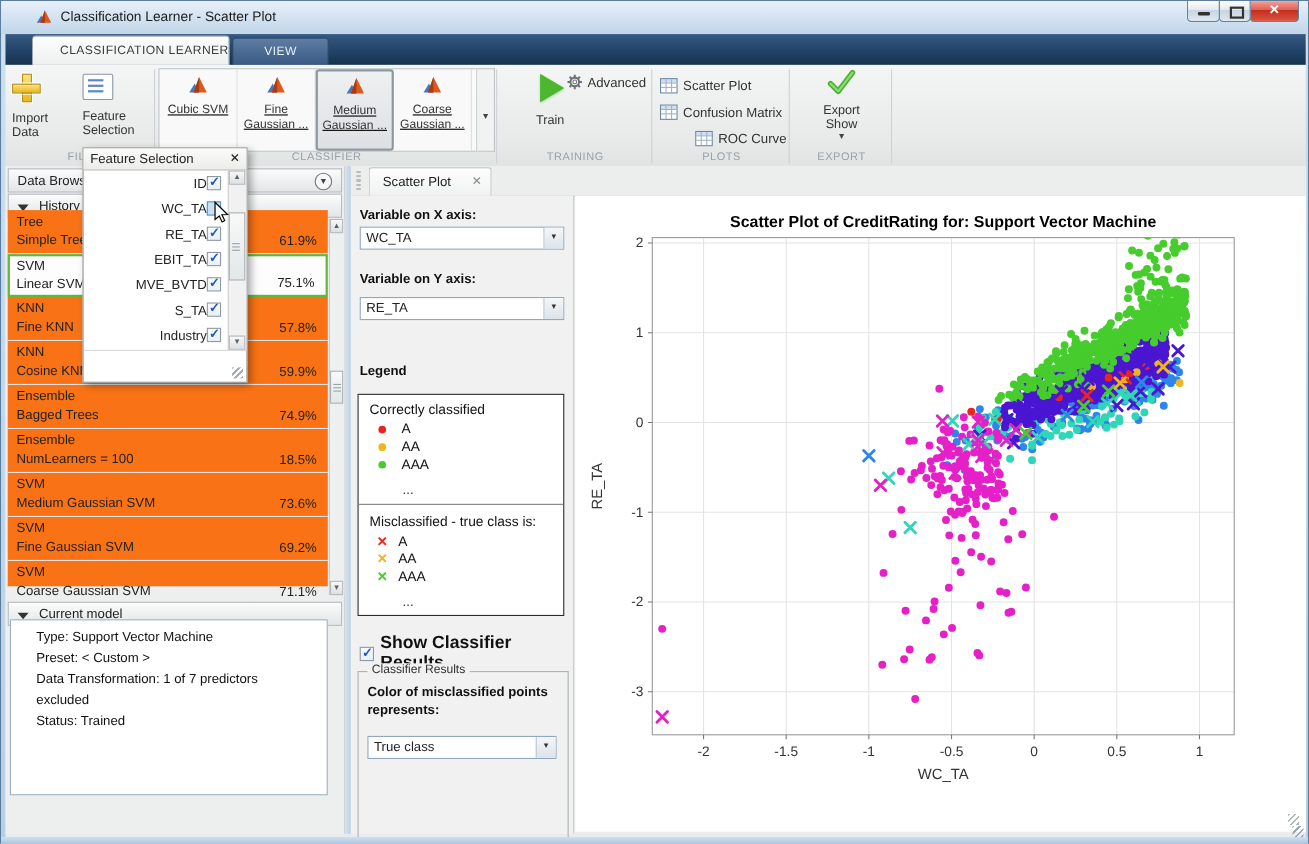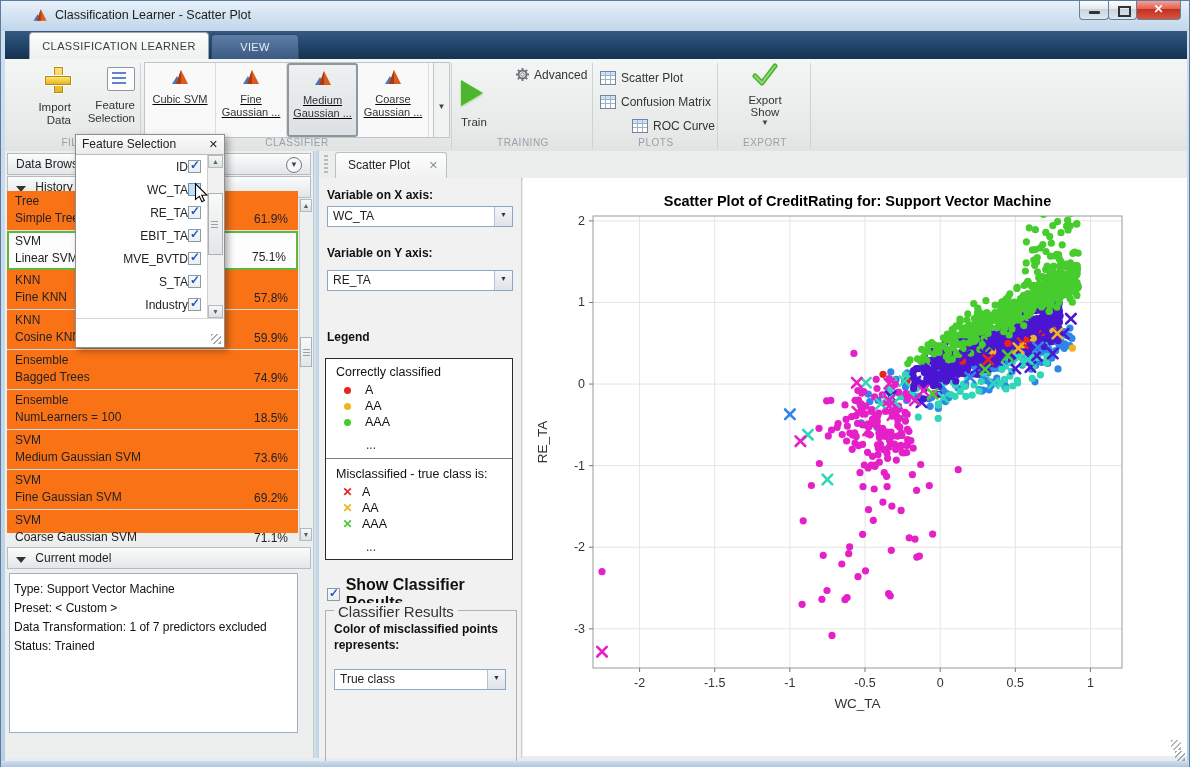--- a/index.html
+++ b/index.html
@@ -21,59 +21,59 @@
     color:#fff;font-weight:bold;}
   #btn-min .bar{position:absolute;left:9px;bottom:5px;width:11px;height:3px;background:#333;border-radius:1px;}
   #btn-max .box{position:absolute;left:9px;top:5px;width:9px;height:7px;border:2px solid #333;}
   #btn-close .x{font-size:12px;line-height:17px;}
   
   #ribbon-strip{left:4px;top:30px;width:1182px;height:28px;
     background:linear-gradient(#355982,#1d3d61 70%,#16334f);}
   .rtab{bottom:0;height:25px;line-height:25px;text-align:center;font-size:11px;letter-spacing:.4px;
     border-radius:4px 4px 0 0;box-sizing:border-box;}
   #tab-cl{left:24px;width:180px;height:27px;line-height:27px;background:linear-gradient(#fcfdfc,#eef0ef);
-    color:#3c3c3c;border:1px solid #9aa7b2;border-bottom:none;}
+    color:#3c3c3c;border:1px solid #9aa7b2;border-bottom:none;text-align:right;}
   #tab-view{left:206px;width:88px;background:linear-gradient(#5e7da5,#3a5a83);color:#e8eef6;
     border:1px solid #2c4a6e;border-bottom:none;text-align:center;}
   #qa-bar{right:28px;top:33px;height:22px;padding:0 8px 0 16px;display:flex;align-items:center;gap:10px;
     background:linear-gradient(#dfe9f3,#b9cde2);
     clip-path:polygon(0 50%,12px 0,100% 0,100% 100%,12px 100%);}
   .qa-btn{display:flex;align-items:center;gap:4px;font-size:12px;color:#1e2c3a;cursor:default;}
   .qa-ic{display:inline-block;width:15px;height:15px;line-height:15px;text-align:center;
     background:linear-gradient(#fff,#e7edf4);border:1px solid #75828f;border-radius:2px;
     font-size:10px;font-weight:bold;color:#333;}
   #qa-help .qa-ic{border-radius:50%;font-size:10px;}
   #ribbon-collapse{right:6px;top:36px;width:18px;height:16px;}
   #ribbon-collapse .bar{position:absolute;left:3px;top:2px;width:12px;height:2px;background:#dce8f4;}
   #ribbon-collapse .tri{position:absolute;left:3px;top:6px;width:0;height:0;
     border-left:6px solid transparent;border-right:6px solid transparent;border-bottom:7px solid #dce8f4;}
   
   #ribbon-body{left:4px;top:58px;width:1182px;height:92px;
     background:linear-gradient(#f4f6f5,#e6e9e8 80%,#dfe3e2);border-bottom:1px solid #c3c8cc;}
   .rgroup-label{position:absolute;bottom:3px;width:100%;text-align:center;font-size:10px;
     color:#98a0a8;letter-spacing:.5px;}
   .rdivider{position:absolute;top:4px;bottom:2px;width:1px;background:#cdd2d6;}
-  .bigbtn{position:absolute;top:4px;width:60px;height:72px;text-align:right;border-radius:3px;}
+  .bigbtn{position:absolute;top:4px;width:60px;height:72px;text-align:left;border-radius:3px;}
   .bigbtn .blabel{font-size:11.5px;color:#333;line-height:13px;margin-top:4px;}
   .bicon{display:inline-block;margin-top:4px;}
   #grp-file{left:0;top:0;width:136px;height:100%;position:absolute;}
   #grp-classifier{left:137px;top:0;width:310px;height:100%;position:absolute;}
   #grp-training{left:448px;top:0;width:140px;height:100%;position:absolute;}
   #grp-plots{left:589px;top:0;width:124px;height:100%;position:absolute;}
   #grp-export{left:714px;top:0;width:92px;height:100%;position:absolute;}
   #gallery{position:absolute;left:2px;top:3px;width:288px;height:74px;background:#f8f9f8;
     border:1px solid #bfc5c9;display:flex;text-decoration:underline;}
   .gal-item{width:71px;border-right:1px solid #dcdfe1;text-align:center;padding-top:5px;box-sizing:border-box;}
   .gal-item.selected{border:2px solid #8d979e;border-radius:3px;
     background:linear-gradient(#eef0f1,#dde1e4);padding-top:4px;}
   .gal-label{font-size:11px;color:#333;line-height:12.5px;display:block;margin-top:3px;}
   #gallery-arrow{position:absolute;left:292px;top:3px;width:15px;height:74px;background:#f1f3f2;
     border:1px solid #bfc5c9;border-left:none;text-align:center;}
   #gallery-arrow span{font-size:8px;color:#444;position:relative;top:32px;}
-  #btn-train{position:absolute;left:8px;top:17px;width:52px;height:72px;text-align:left;}
+  #btn-train{position:absolute;left:8px;top:4px;width:52px;height:72px;text-align:right;}
   #btn-train .blabel{font-size:11.5px;color:#333;margin-top:6px;}
   #btn-advanced{position:absolute;left:62px;top:8px;display:flex;align-items:center;gap:4px;
     font-size:12px;color:#333;}
   .plotbtn{position:absolute;left:6px;width:114px;height:22px;display:flex;align-items:center;gap:5px;
     font-size:12px;color:#333;}
   #btn-export{position:absolute;left:14px;top:4px;width:64px;height:76px;text-align:center;}
   #btn-export .blabel{font-size:11.5px;color:#333;margin-top:3px;}
   #btn-export .drop{font-size:8px;color:#444;}
   
   .ic-plus{width:26px;height:26px;position:relative;}
@@ -107,22 +107,22 @@
   .hrow.selected{background:#fcfdfc;border:2px solid #62b63c;padding:0 6px 0 6px;height:35px;}
   #history-scroll{position:absolute;left:294px;top:48px;width:13px;height:342px;background:#eef0ef;
     border-left:1px solid #c9ced1;}
   .sb-btn{position:absolute;left:0;width:12px;height:13px;background:linear-gradient(#f7f8f7,#dde1e2);
     border:1px solid #b4babe;box-sizing:border-box;text-align:center;font-size:7px;color:#5a6268;line-height:11px;}
   .sb-thumb{position:absolute;left:0;width:12px;background:linear-gradient(#f8f9f8,#e3e7e8);
     border:1px solid #aab1b6;box-sizing:border-box;}
   .sb-grip{position:absolute;left:2px;top:50%;width:7px;height:5px;margin-top:-3px;
     border-top:1px solid #9aa1a6;border-bottom:1px solid #9aa1a6;}
   .sb-grip:before{content:"";position:absolute;left:0;top:2px;width:7px;height:1px;background:#9aa1a6;}
-  #current-model-box{position:absolute;left:4px;top:422px;width:289px;height:160px;background:#fff;
-    border:1px solid #9bb0c2;padding:6px 4px;box-sizing:border-box;}
+  #current-model-box{position:absolute;left:4px;top:412px;width:289px;height:160px;background:#fff;
+    border:1px solid #9bb0c2;padding:6px 23px;box-sizing:border-box;}
   .cm-line{font-size:12px;color:#111;line-height:19px;}
   
   #splitter{position:absolute;left:309px;top:0;width:5px;height:607px;
     background:linear-gradient(90deg,#d5e2ee,#bcd0e4);}
   
   #doc{position:absolute;left:314px;top:0;width:868px;height:607px;background:#eceeed;}
   #doc-tabbar{position:absolute;left:0;top:0;width:868px;height:27px;border-bottom:1px solid #b9bfc3;
     background:#eceeed;}
   #doc-grip{position:absolute;left:5px;top:4px;width:4px;height:19px;
     background:repeating-linear-gradient(#b7bcbf 0 2px,transparent 2px 4px);}
@@ -148,21 +148,21 @@
   .lg-ellipsis{margin:8px 0 2px 30px;font-size:12px;color:#333;}
   .lg-divider{border-top:1px solid #7f7f7f;margin:6px 0 8px -10px;}
   #show-results{position:absolute;left:8px;top:398px;display:flex;align-items:center;gap:6px;
     font-size:16px;font-weight:bold;color:#111;}
   .cb{width:13px;height:13px;box-sizing:border-box;border:1px solid #8e9aa6;
     background:linear-gradient(#f7fafc,#e9eff5);position:relative;}
   .cb.checked:before{content:"✓";position:absolute;left:1px;top:-3px;font-size:12px;font-weight:bold;color:#2058c0;}
   .cb.hl{background:#c5e0f7;border-color:#5a93c8;}
   #groupbox{position:absolute;left:6px;top:432px;width:190px;height:170px;border:1px solid #adb3b7;}
   #groupbox .gb-title{position:absolute;left:8px;top:-8px;background:#f0f1f0;padding:0 4px;
-    font-size:15px;color:#333;}
+    font-size:11px;color:#333;}
   #gb-caption{position:absolute;left:8px;top:10px;width:170px;font-size:12px;font-weight:bold;color:#111;line-height:16px;}
   
   #figure{position:absolute;left:204px;top:27px;width:664px;height:578px;background:#fff;}
   #fig-grip{position:absolute;right:6px;bottom:6px;width:10px;height:10px;
     background:repeating-linear-gradient(135deg,#b0b5b8 0 1.5px,transparent 1.5px 4px);}
   
   #fpopup{left:74px;top:133px;width:148px;height:212px;background:#fff;border:1px solid #8f8f8f;
     box-shadow:3px 3px 7px rgba(0,0,0,.35);z-index:50;}
   #fp-title{position:absolute;left:0;top:0;width:100%;height:20px;box-sizing:border-box;
     background:linear-gradient(#fbfbfa,#ececeb);border-bottom:1px solid #b9b9b9;

